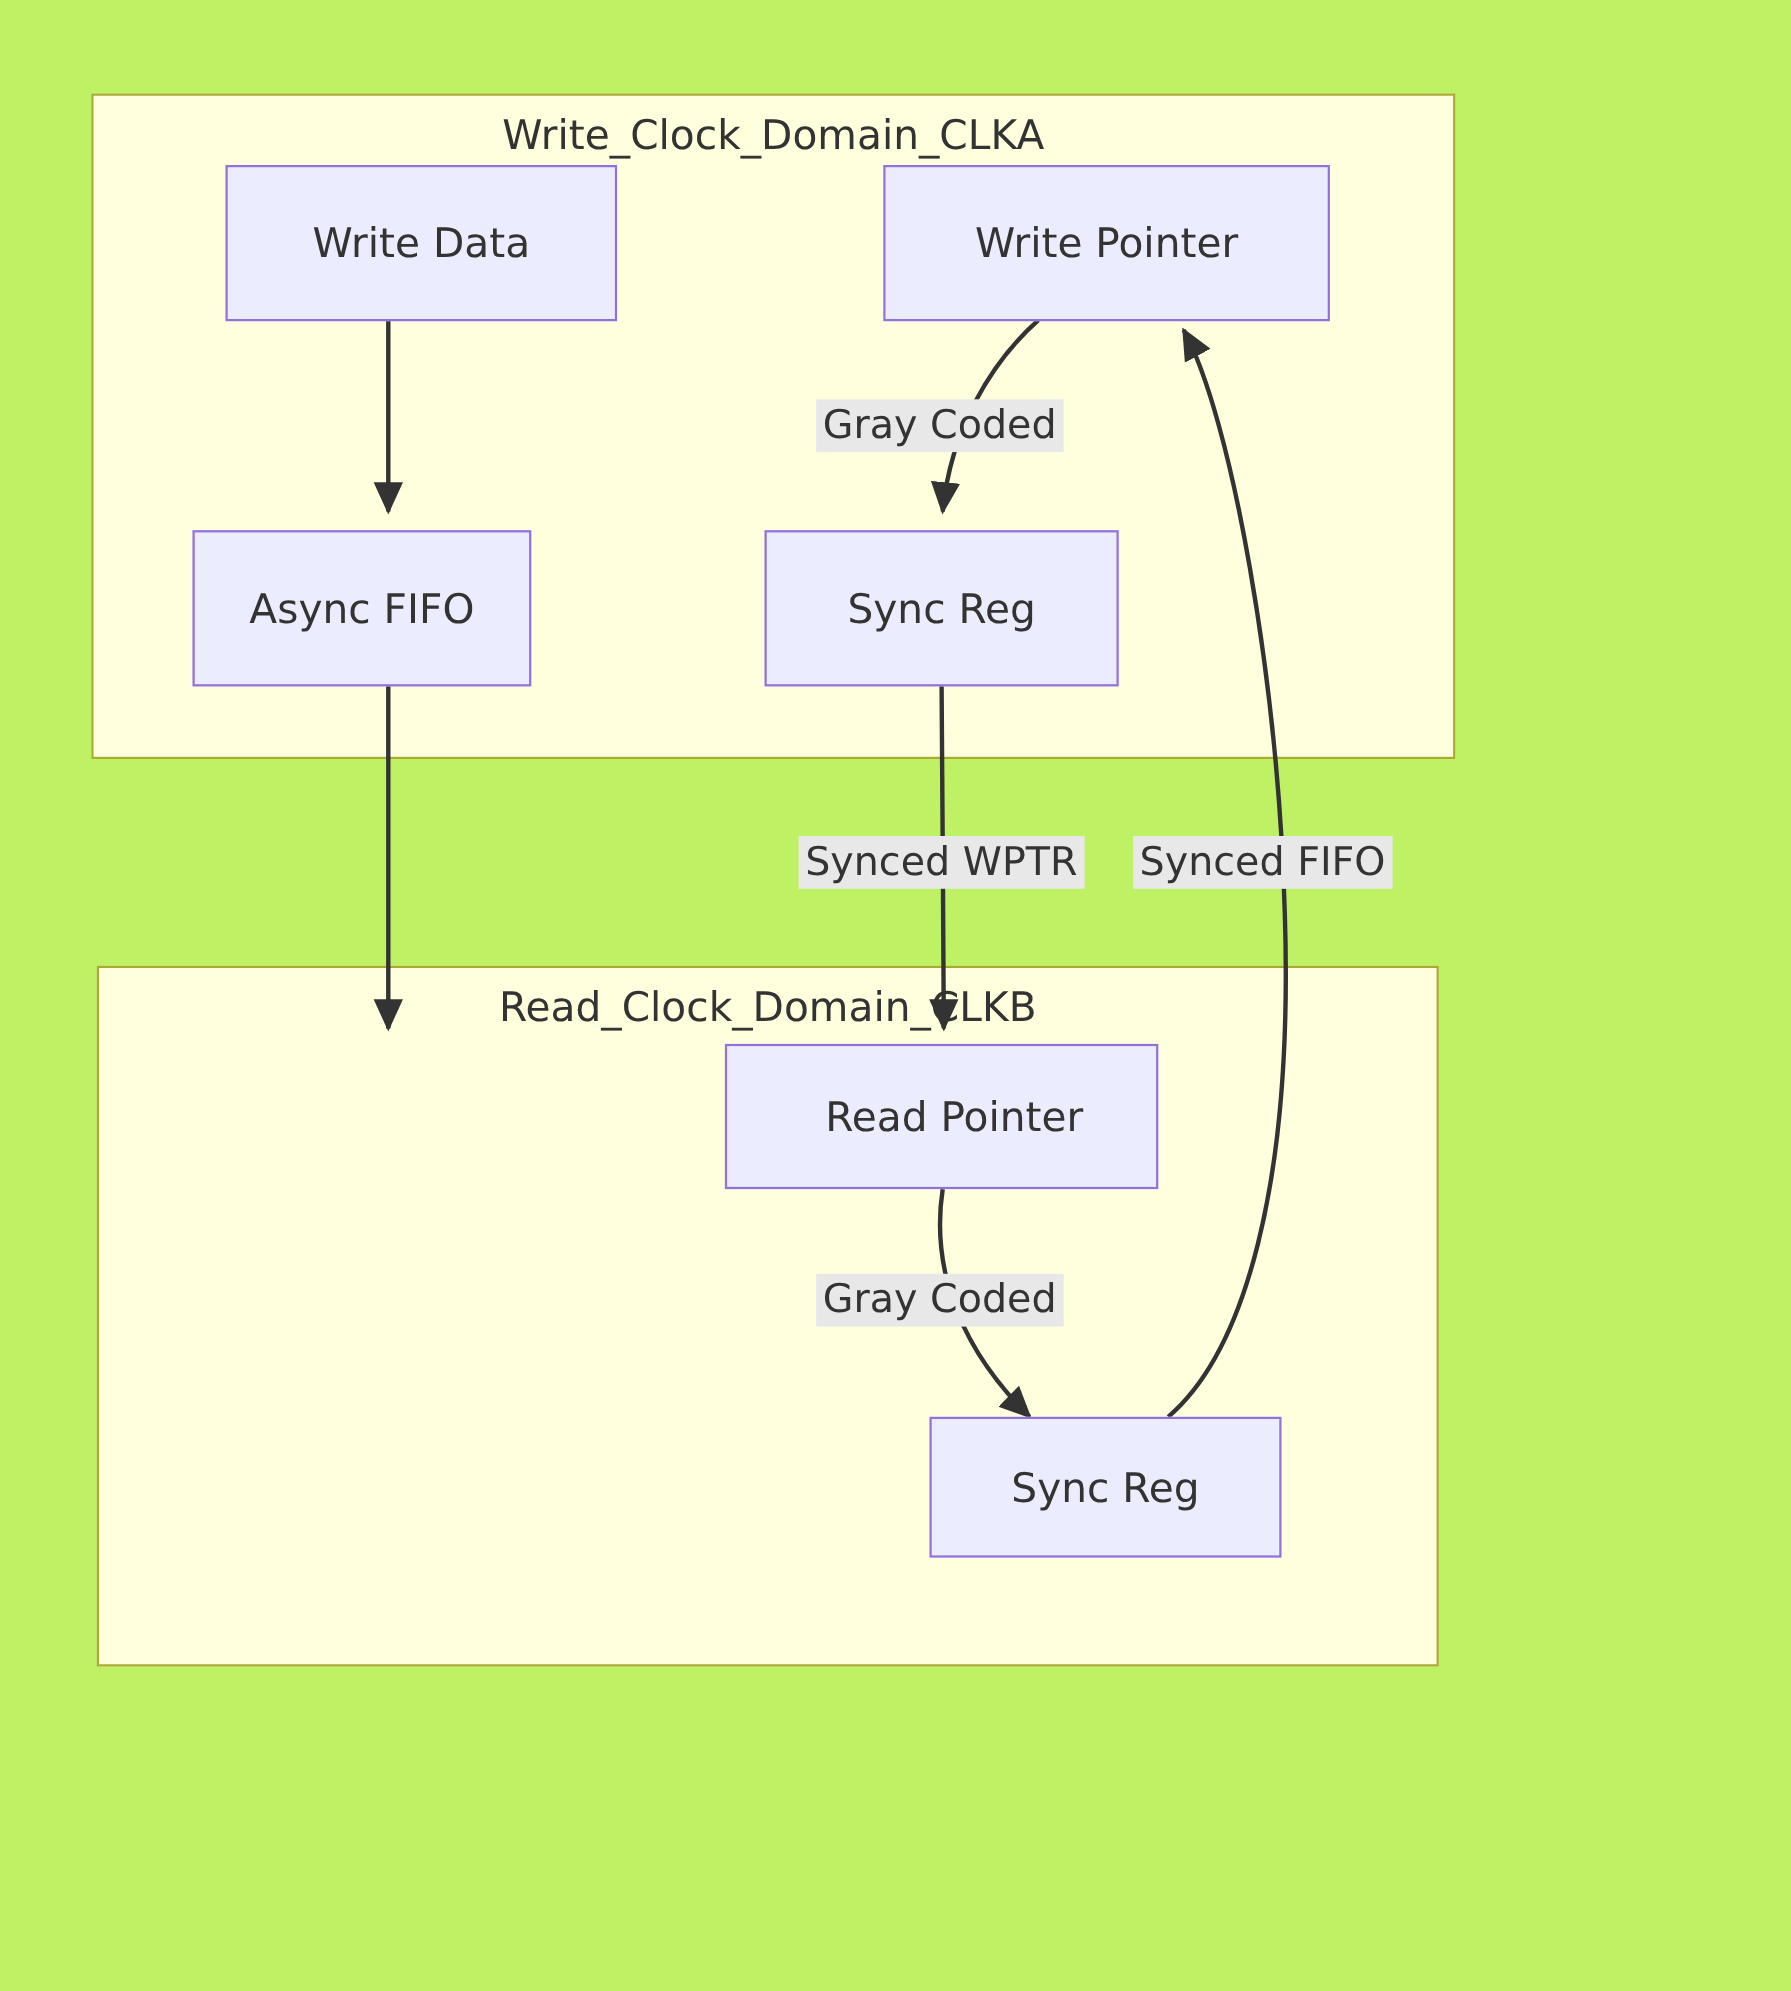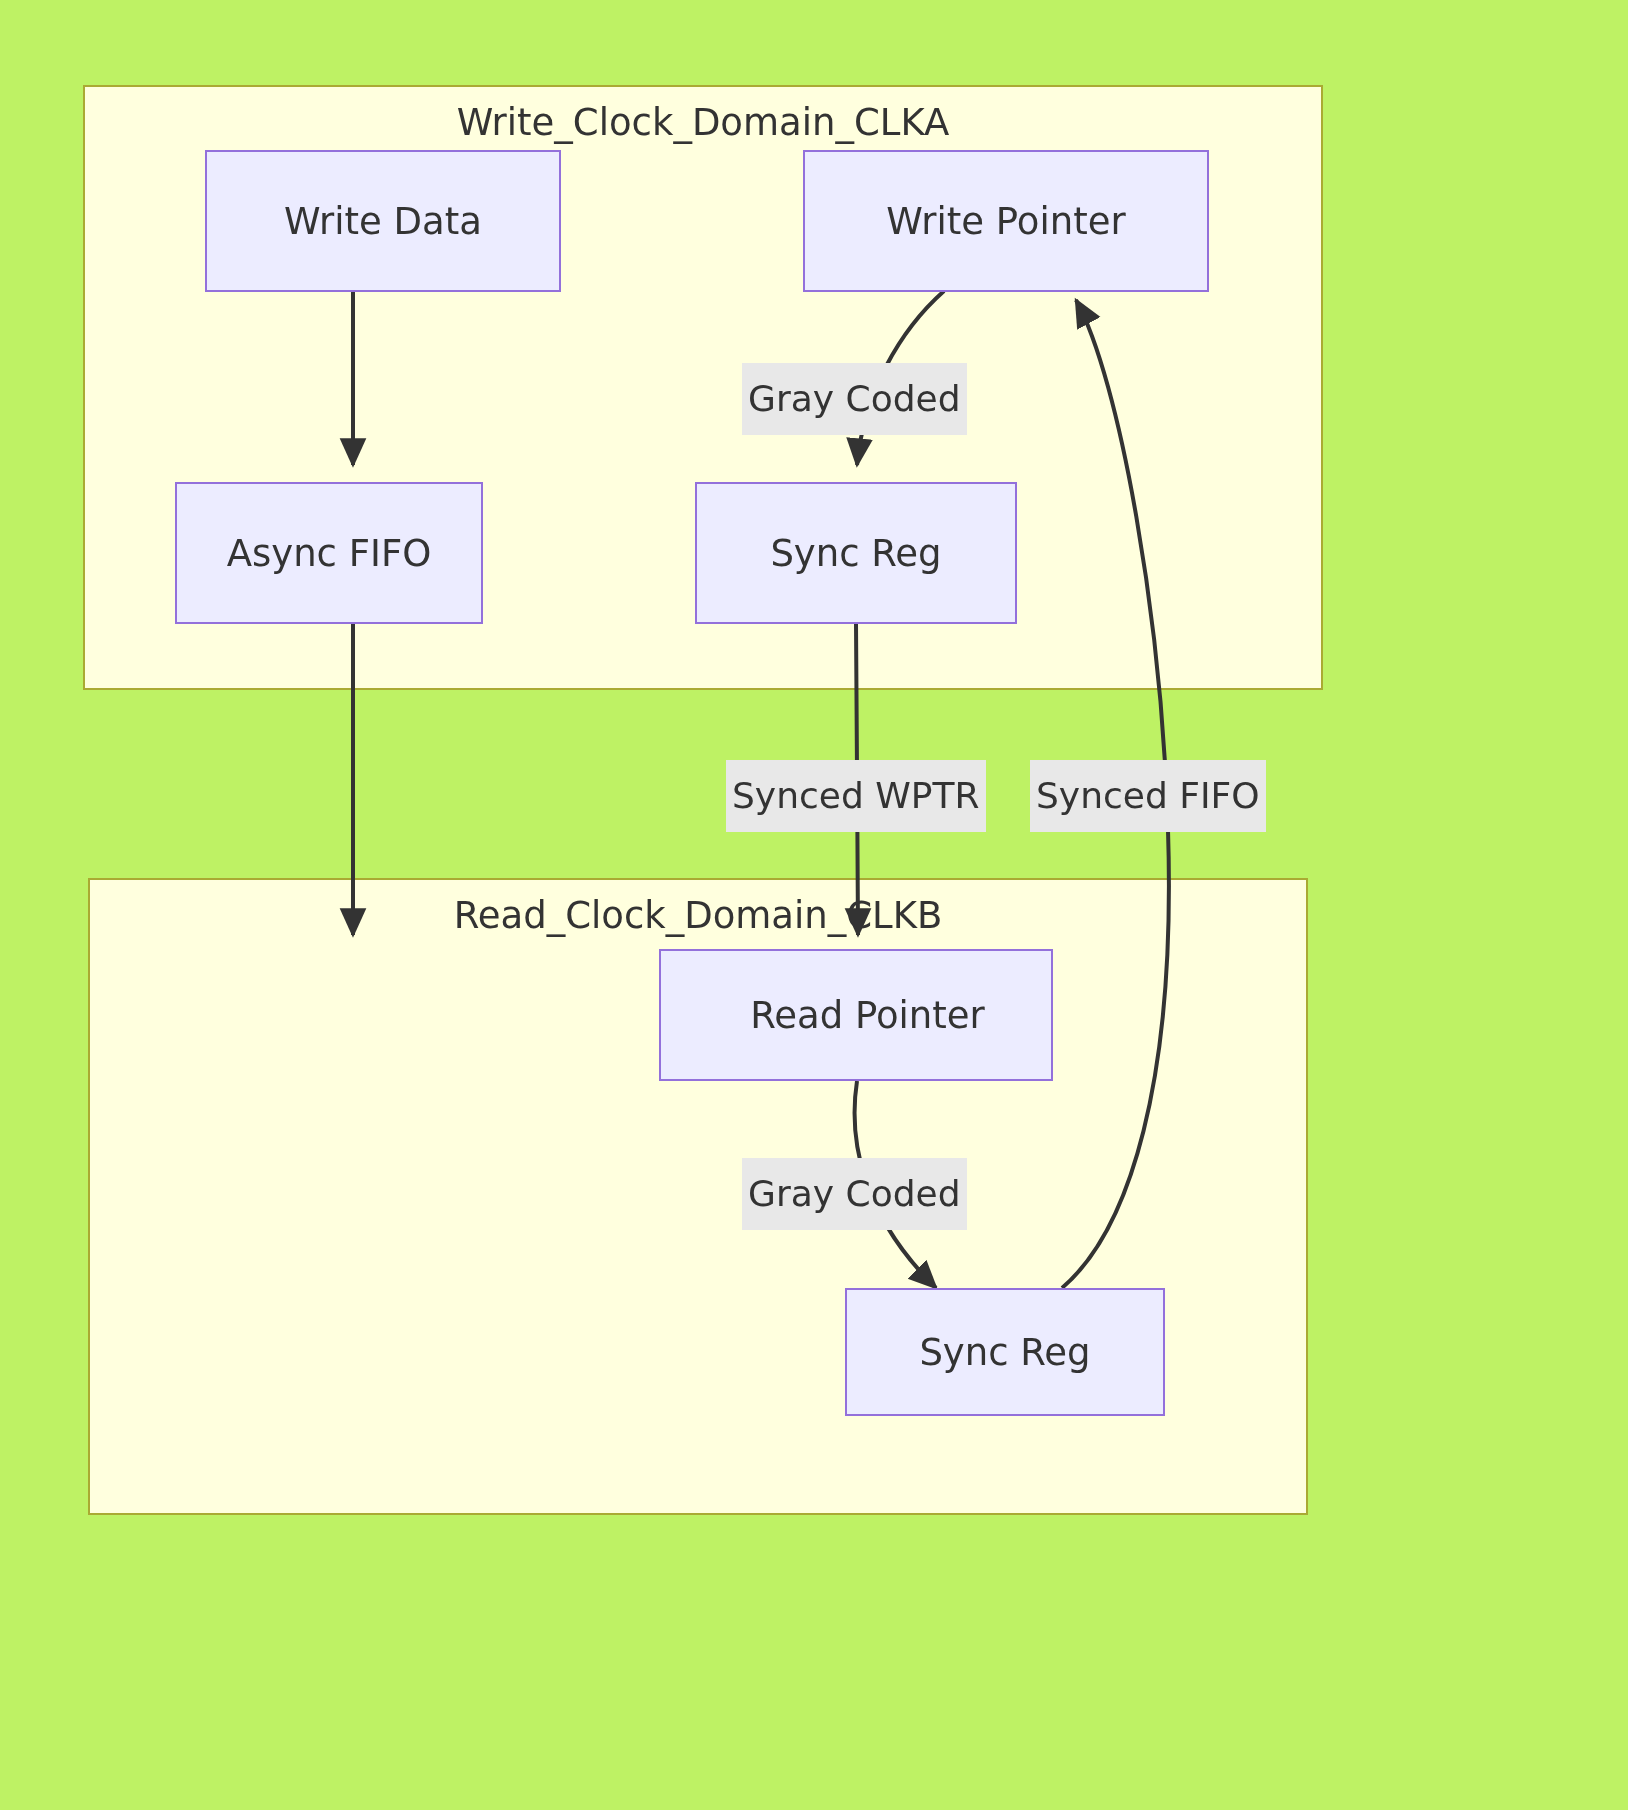--- a/index.html
+++ b/index.html
@@ -9,21 +9,21 @@
 
   .subgraph{position:absolute;background:#ffffde;border:2px solid #aaaa33;box-sizing:border-box;}
   .subgraph-title{position:absolute;left:0;right:0;text-align:center;
     font-size:37px;color:#333333;white-space:nowrap;}
 
   .node{position:absolute;background:#ececff;border:2px solid #9370db;
     box-sizing:border-box;display:flex;align-items:center;justify-content:center;
     font-size:37px;color:#333333;white-space:nowrap;}
 
   .edge-label{position:absolute;background:#e8e8e8;color:#333333;font-size:36px;
-    line-height:1.28;padding:13px 6px;white-space:nowrap;box-sizing:border-box;}
+    line-height:1.28;padding:1px 6px;white-space:nowrap;box-sizing:border-box;}
 </style>
 </head>
 <body>
 
 <div id="canvas">
 
   <div class="subgraph" style="left:83px;top:85px;width:1240px;height:605px;">
     <div class="subgraph-title" style="top:14px;">Write_Clock_Domain_CLKA</div>
   </div>
 

